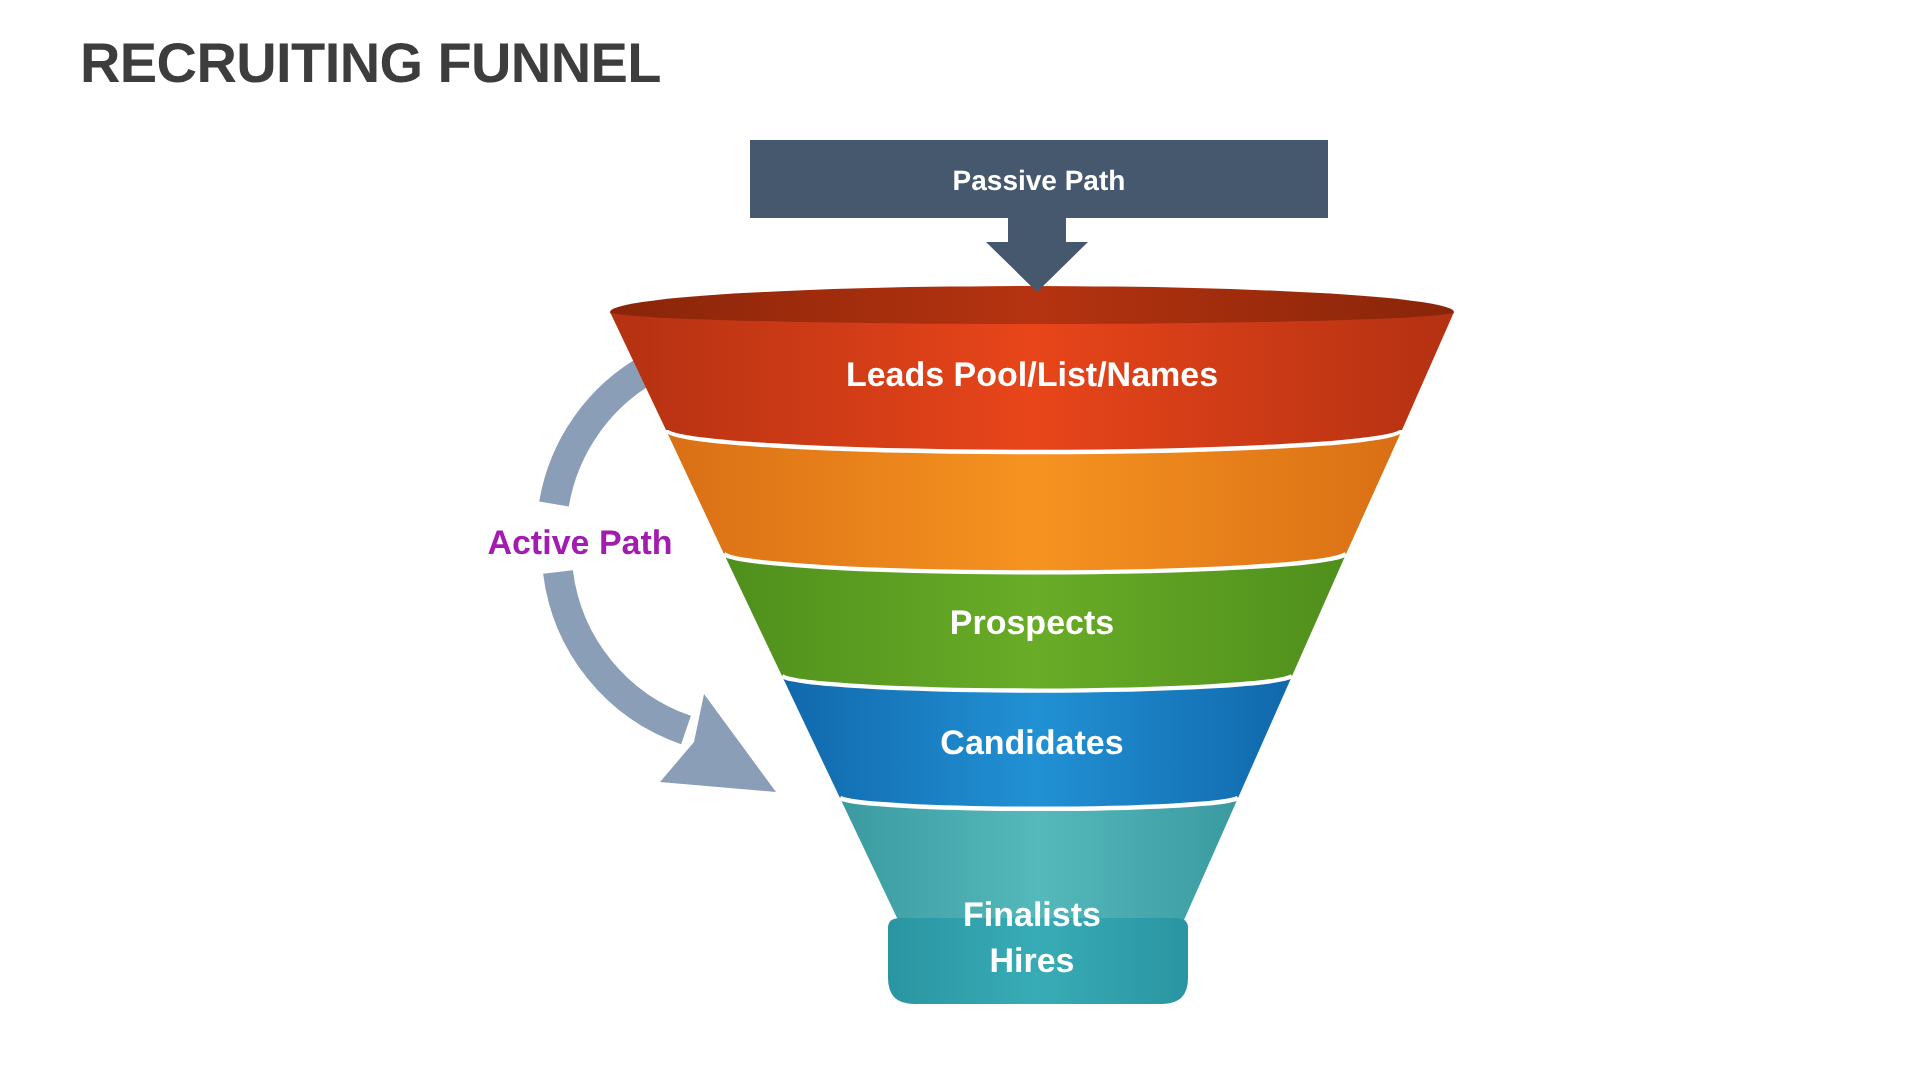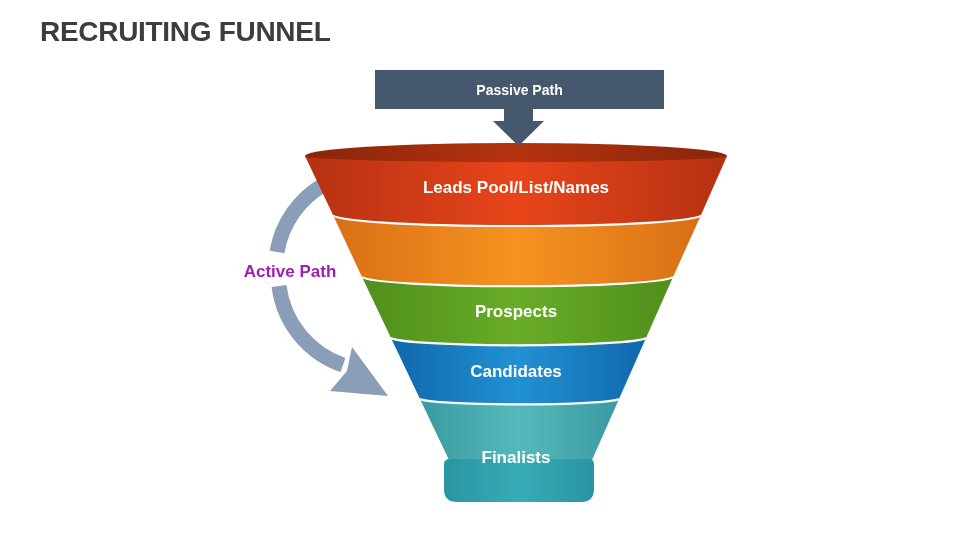--- a/index.html
+++ b/index.html
@@ -110,14 +110,15 @@
   <div class="passive-box">
     <span>Passive Path</span>
   </div>
 
   <div class="active-label">Active Path</div>
 
   <div class="stage-label s0">Leads Pool/List/Names</div>
   <div class="stage-label s2">Prospects</div>
   <div class="stage-label s3">Candidates</div>
   <div class="stage-label s4">Finalists</div>
+  <div class="stage-label s5">Hires</div>
 
 </div>
 
 </body></html>

